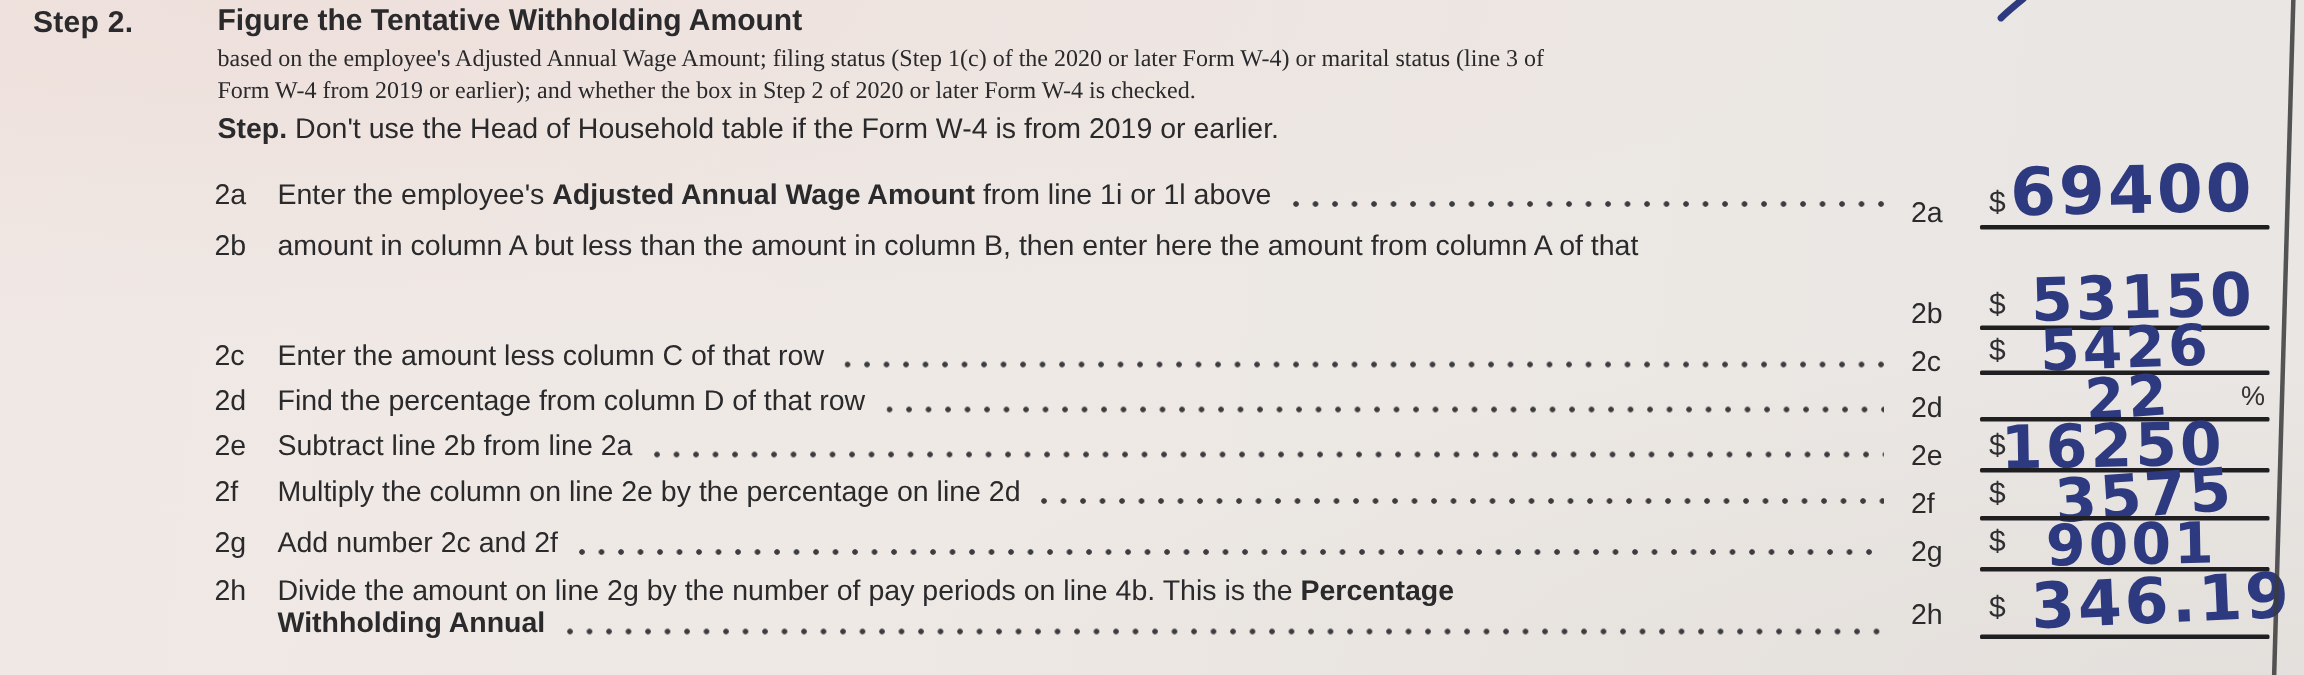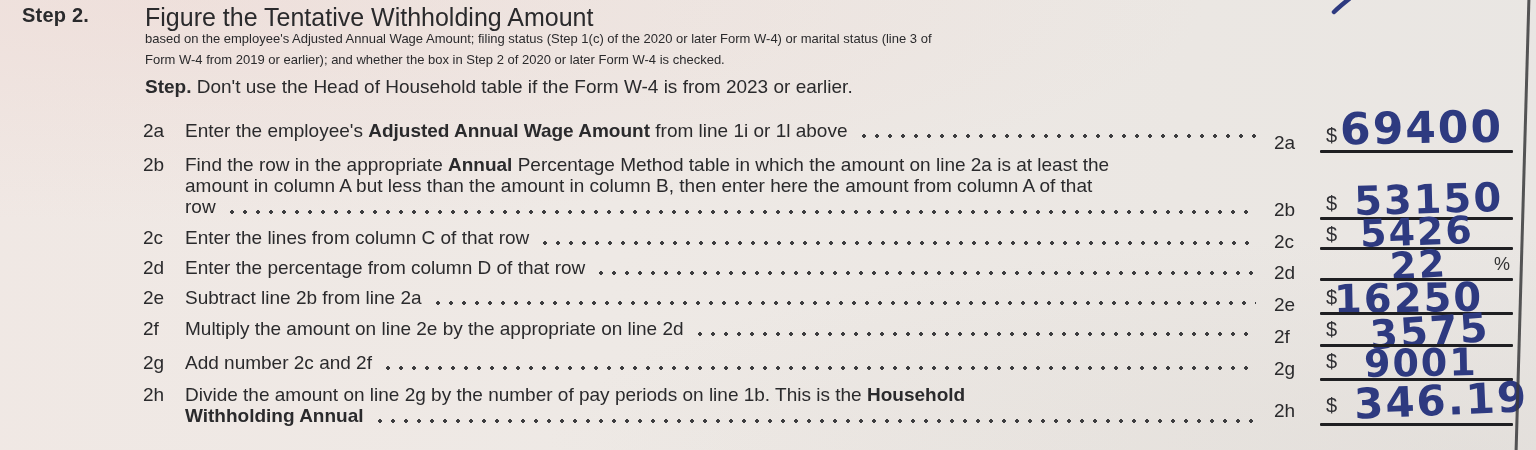--- a/index.html
+++ b/index.html
@@ -10,22 +10,22 @@
     font-family:"Liberation Sans", sans-serif;
     color:#2a2a2c;
     background:
       radial-gradient(120% 90% at 12% 0%, rgba(236,210,205,0.38), rgba(236,210,205,0) 55%),
       radial-gradient(100% 80% at 95% 100%, rgba(214,208,202,0.30), rgba(214,208,202,0) 60%),
       linear-gradient(96deg,#f0e8e4 0%,#eee9e5 40%,#ebe7e3 75%,#e9e6e3 100%);
     padding-left: 15px;
   }
   .abs{position:absolute;}
   .step-label{left:22px;top:4px;font-size:20px;font-weight:bold;letter-spacing:.2px;}
-  .title{left:145px;top:3px;font-size:25px;font-weight:normal;}
-  .desc{font-size:13px;white-space:nowrap;}
+  .title{left:145px;top:3px;font-size:20px;font-weight:bold;}
+  .desc{font-size:16px;white-space:nowrap;font-family:Liberation Serif, serif;}
   .desc1{left:145px;top:31px;}
   .desc2{left:145px;top:52px;}
   .noteline{left:145px;top:76px;font-size:19px;white-space:nowrap;}
   .row{left:143px;display:flex;align-items:flex-start;width:1119px;font-size:19px;}
   .rnumcol{width:42px;flex:0 0 42px;}
   .rtext{flex:1;min-width:0;}
   .line{white-space:nowrap;line-height:21px;}
   .flexline{display:flex;}
   .flexline > span:first-child{white-space:nowrap;}
   .leader{
@@ -50,98 +50,93 @@
 </style>
 </head>
 <body>
 
 <div class="page">
 
   <div class="abs step-label">Step 2.</div>
   <div class="abs title">Figure the Tentative Withholding Amount</div>
   <div class="abs desc desc1">based on the employee's Adjusted Annual Wage Amount; filing status (Step 1(c) of the 2020 or later Form W-4) or marital status (line 3 of</div>
   <div class="abs desc desc2">Form W-4 from 2019 or earlier); and whether the box in Step 2 of 2020 or later Form W-4 is checked.</div>
-  <div class="abs noteline"><b>Step.</b><span> Don't use the Head of Household table if the Form W-4 is from 2023 or earlier.</span></div>
+  <div class="abs noteline"><b>Step.</b><span> Don't use the Head of Household table if the Form W-4 is from 2019 or earlier.</span></div>
 
   <div class="abs row" style="top:120px">
     <span class="rnumcol">2a</span>
     <div class="rtext">
       <div class="line flexline">
           <span><span>Enter the employee's </span><b>Adjusted Annual Wage Amount</b><span> from line 1i or 1l above</span></span>
           <span class="leader"></span>
         </div>
     </div>
   </div>
 
   <div class="abs row" style="top:154px">
     <span class="rnumcol">2b</span>
     <div class="rtext">
-      <div class="line"><span>Find the row in the appropriate </span><b>Annual</b><span> Percentage Method table in which the amount on line 2a is at least the</span></div>
       <div class="line"><span>amount in column A but less than the amount in column B, then enter here the amount from column A of that</span></div>
-      <div class="line flexline">
-          <span>row</span>
-          <span class="leader"></span>
-        </div>
     </div>
   </div>
 
   <div class="abs row" style="top:227px">
     <span class="rnumcol">2c</span>
     <div class="rtext">
       <div class="line flexline">
-          <span>Enter the lines from column C of that row</span>
+          <span>Enter the amount less column C of that row</span>
           <span class="leader"></span>
         </div>
     </div>
   </div>
 
   <div class="abs row" style="top:257px">
     <span class="rnumcol">2d</span>
     <div class="rtext">
       <div class="line flexline">
-          <span>Enter the percentage from column D of that row</span>
+          <span>Find the percentage from column D of that row</span>
           <span class="leader"></span>
         </div>
     </div>
   </div>
 
   <div class="abs row" style="top:287px">
     <span class="rnumcol">2e</span>
     <div class="rtext">
       <div class="line flexline">
           <span>Subtract line 2b from line 2a</span>
           <span class="leader"></span>
         </div>
     </div>
   </div>
 
   <div class="abs row" style="top:318px">
     <span class="rnumcol">2f</span>
     <div class="rtext">
       <div class="line flexline">
-          <span>Multiply the amount on line 2e by the appropriate on line 2d</span>
+          <span>Multiply the column on line 2e by the percentage on line 2d</span>
           <span class="leader"></span>
         </div>
     </div>
   </div>
 
   <div class="abs row" style="top:352px">
     <span class="rnumcol">2g</span>
     <div class="rtext">
       <div class="line flexline">
           <span>Add number 2c and 2f</span>
           <span class="leader"></span>
         </div>
     </div>
   </div>
 
   <div class="abs row" style="top:384px">
     <span class="rnumcol">2h</span>
     <div class="rtext">
-      <div class="line"><span>Divide the amount on line 2g by the number of pay periods on line 1b. This is the </span><b>Household</b></div>
+      <div class="line"><span>Divide the amount on line 2g by the number of pay periods on line 4b. This is the </span><b>Percentage</b></div>
       <div class="line flexline">
           <b>Withholding Annual</b>
           <span class="leader"></span>
         </div>
     </div>
   </div>
 
   <span class="abs rnum" style="top:132px">2a</span>
   <span class="abs cur" style="top:124px">$</span>
   <span class="abs hand" style="top:106px;left:1340px;font-size:44px;transform:rotate(-1deg)">69400</span>

